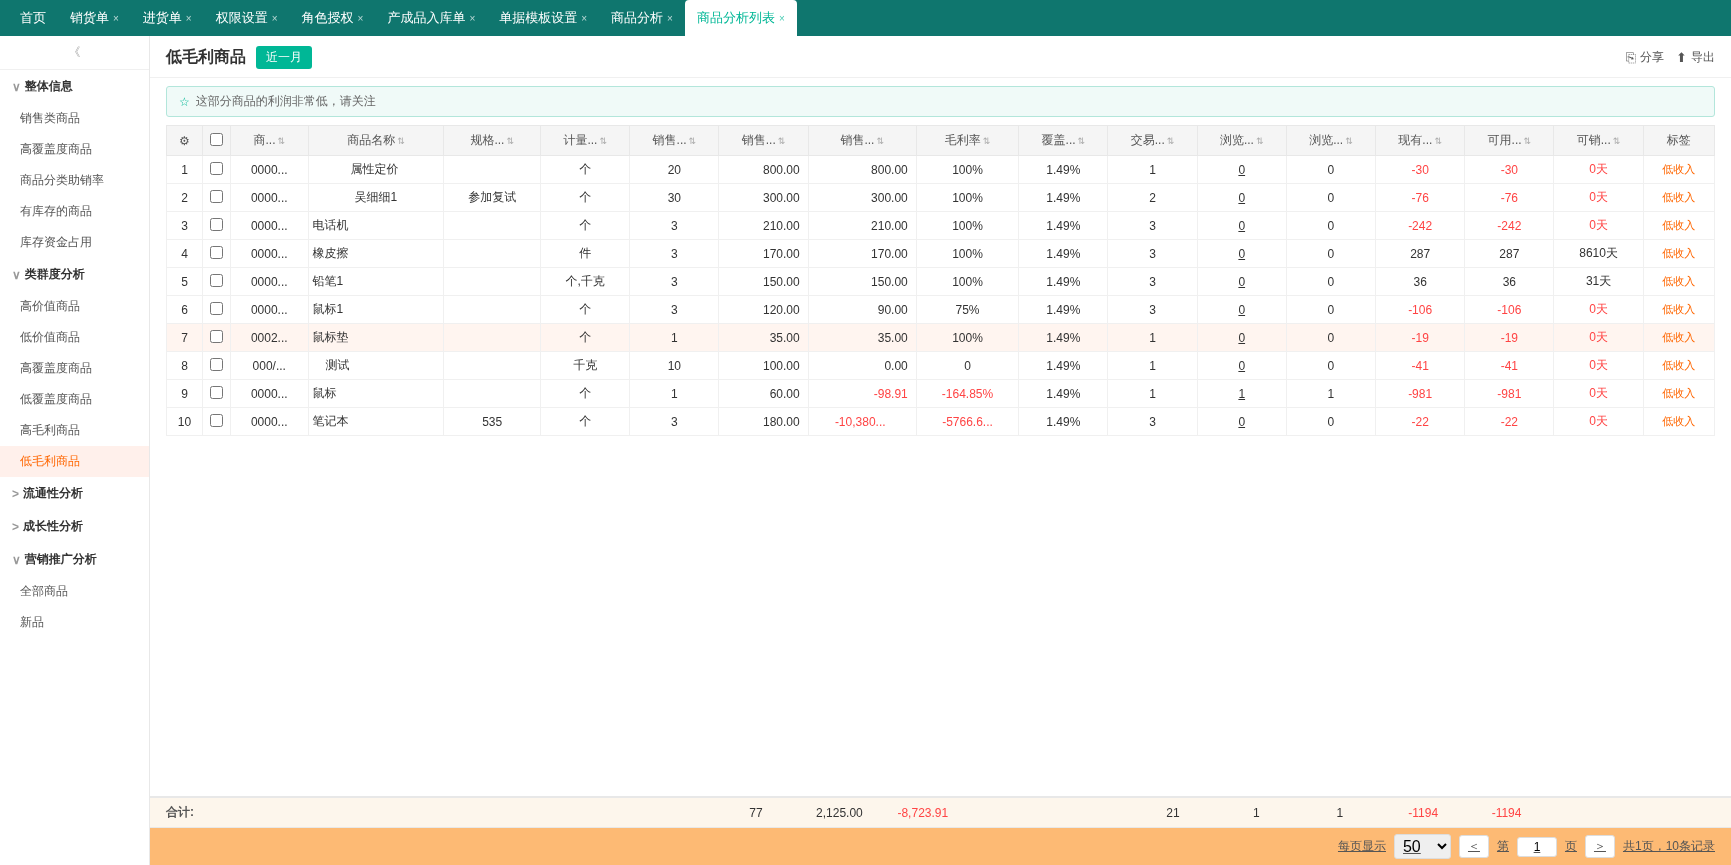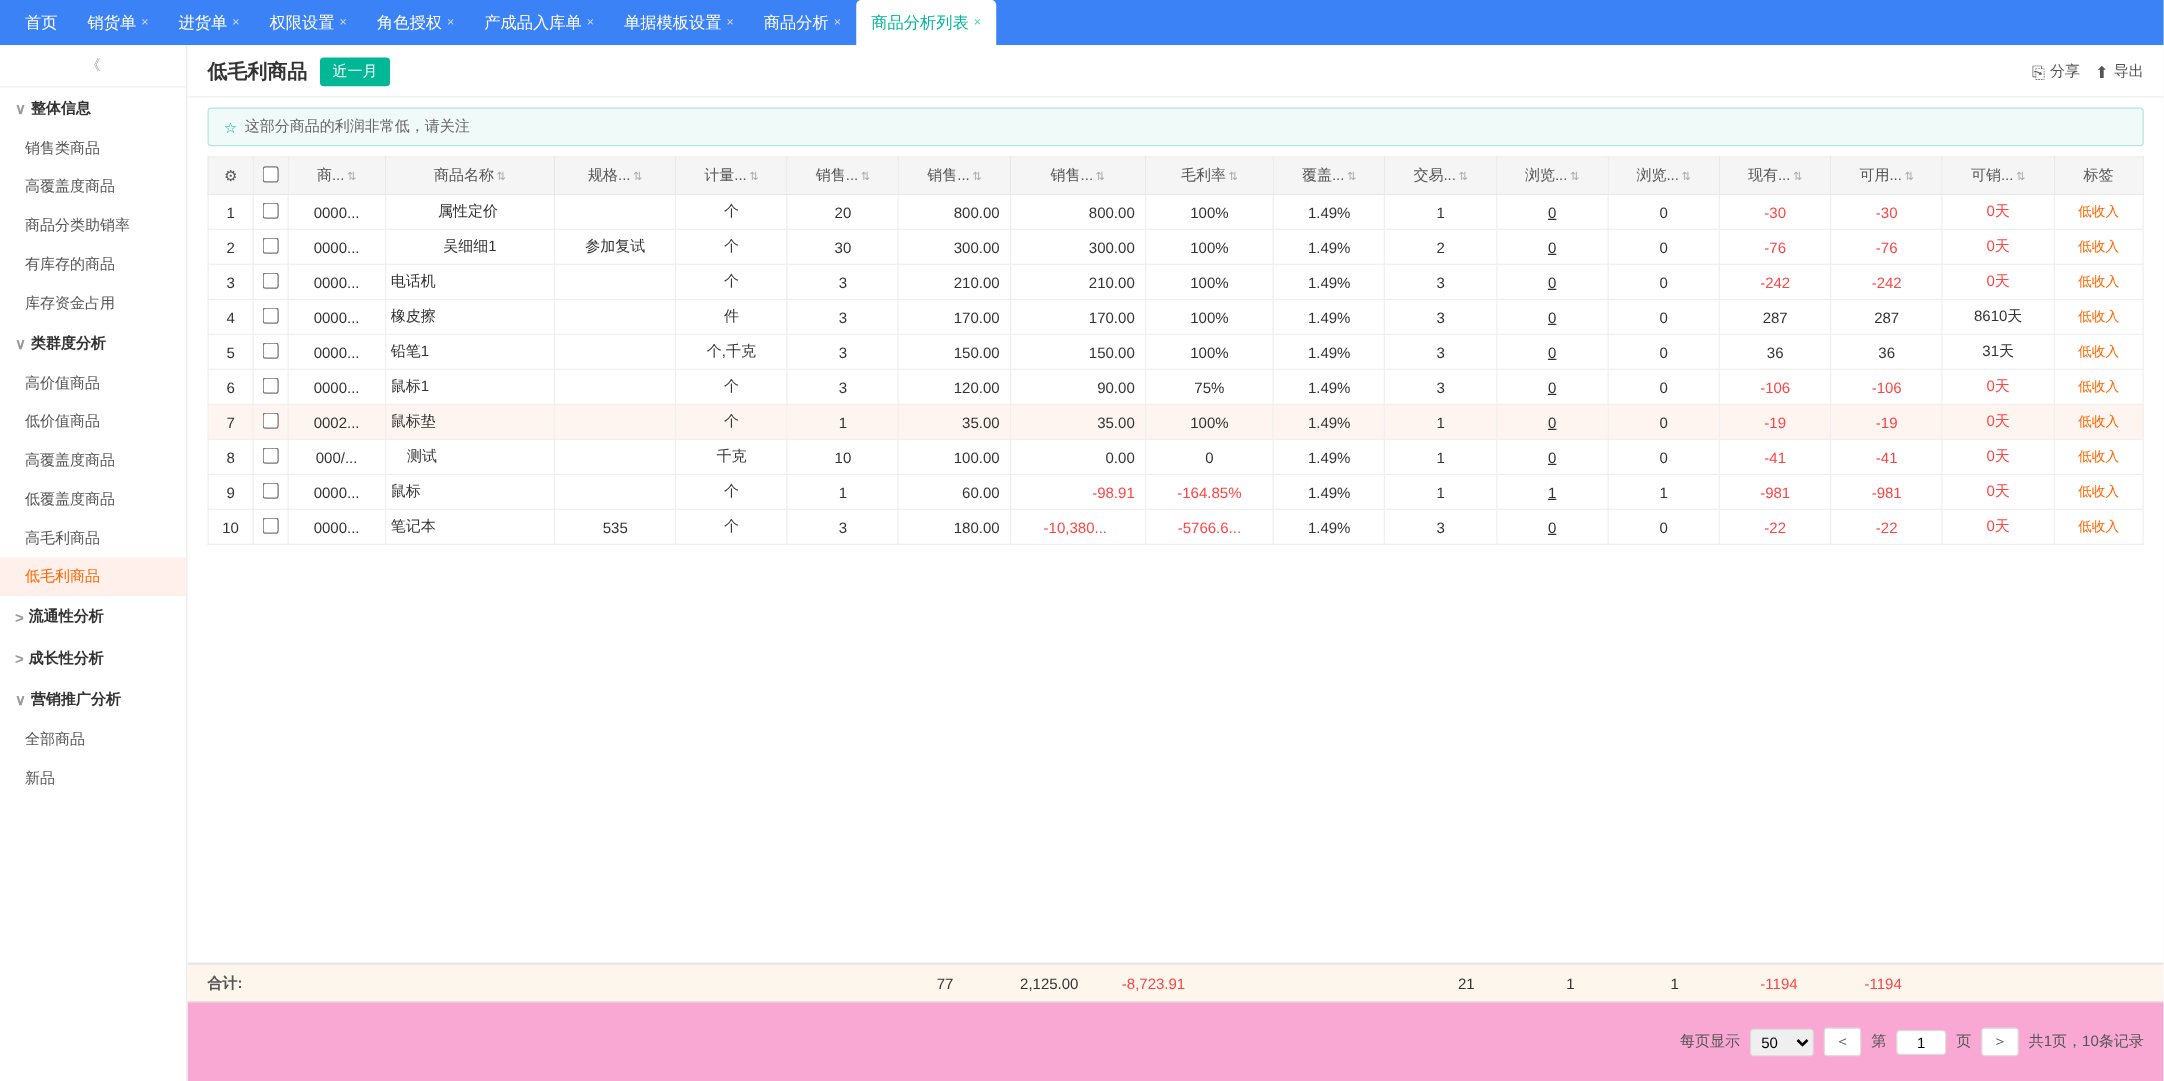--- a/index.html
+++ b/index.html
@@ -1,20 +1,20 @@
 <!DOCTYPE html>
 <html><head>
   <meta charset="utf-8">
   <style>
     * { box-sizing: border-box; margin: 0; padding: 0; }
     body { font-family: 'Microsoft YaHei', sans-serif; font-size: 12px; background: #f5f5f5; color: #333; }
 
     
     .top-nav {
-      background: #3b82f6;
+      background: #0f766e;
       display: flex;
       align-items: flex-start;
       height: 36px;
       padding: 0 8px;
     }
     .nav-item {
       color: #fff;
       padding: 0 12px;
       height: 36px;
       display: flex;
@@ -193,32 +193,33 @@
       text-align: center;
       color: #333;
     }
     .total-cell.negative { color: #ff4444; }
 
     
     .table-footer {
       display: flex;
       align-items: center;
       justify-content: flex-end;
-      padding: 20px 16px;
+      padding: 6px 16px;
       border-top: 1px solid #e8e8e8;
-      background: #f9a8d4;
+      background: #fdba74;
       gap: 8px;
       font-size: 12px;
       color: #555;
+      text-decoration: underline;
     }
     .page-size-select {
       border: 1px solid #ddd;
       border-radius: 3px;
       padding: 2px 4px;
-      font-size: 12px;
+      font-size: 16px;
     }
     .page-nav-btn {
       border: 1px solid #ddd;
       background: #fff;
       border-radius: 3px;
       padding: 2px 8px;
       cursor: pointer;
       font-size: 12px;
       color: #555;
     }

